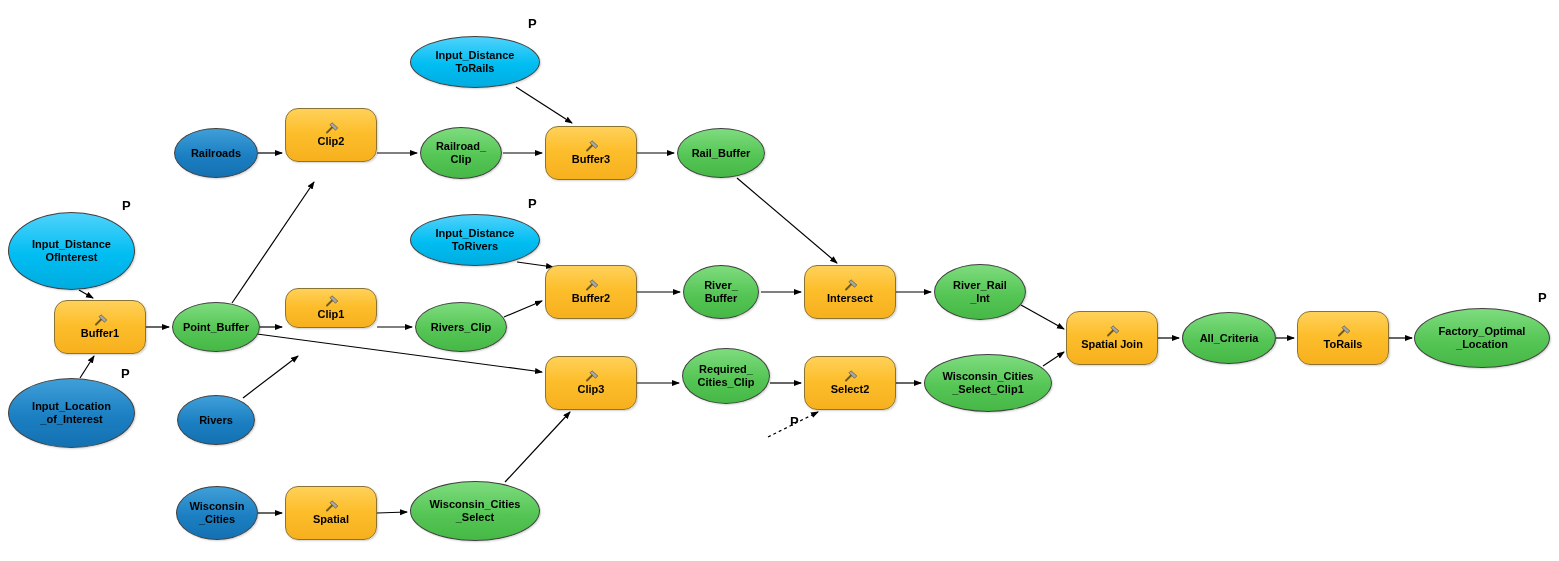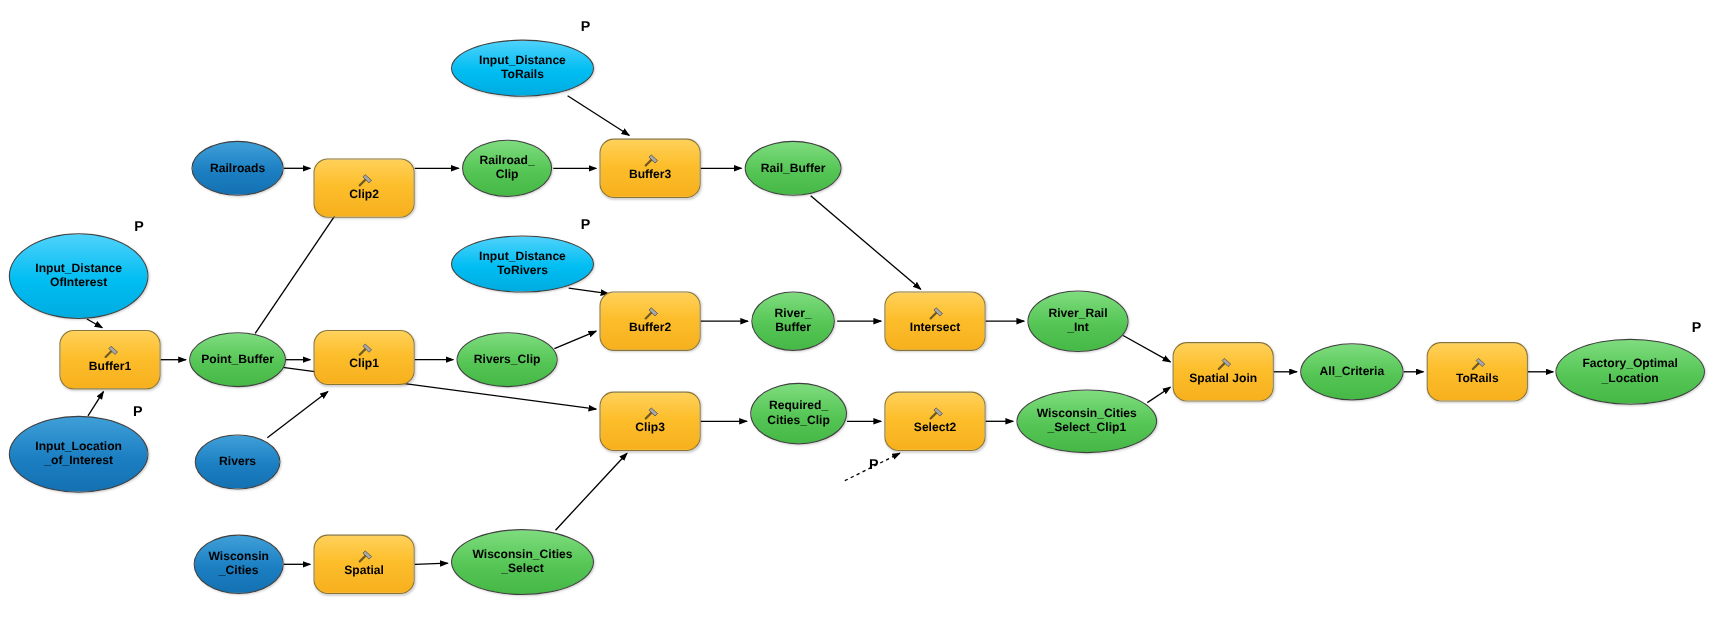--- a/index.html
+++ b/index.html
@@ -117,21 +117,21 @@
       <line x1="1389" y1="338" x2="1412" y2="338" stroke="#000000" stroke-width="1.2" marker-end="url(#arrow)"></line>
     </svg>
 <div class="node paramdata" style="left: 410px; top: 36px; width: 130px; height: 52px;">
       <span class="lbl">Input_Distance
 ToRails</span>
     </div>
     <span class="param" style="left: 528px; top: 16px;">P</span>
     <div class="node input" style="left: 174px; top: 128px; width: 84px; height: 50px;">
       <span class="lbl">Railroads</span>
     </div>
-    <div class="node tool" style="left: 285px; top: 144px; width: 92px; height: 54px;">
+    <div class="node tool" style="left: 285px; top: 108px; width: 92px; height: 54px;">
       <svg class="hammer" width="15" height="12" viewBox="0 0 15 12">
         <line x1="3" y1="10.5" x2="9.5" y2="4" stroke="#6e5a1e" stroke-width="2" stroke-linecap="round"></line>
         <path d="M8 0.8 L13.8 6 L11.4 8.2 L6 2.8 Z" fill="#a8a8a8" stroke="#4f4f4f" stroke-width="0.7"></path>
       </svg>
       <span class="lbl">Clip2</span>
     </div>
     <div class="node derived" style="left: 420px; top: 127px; width: 82px; height: 52px;">
       <span class="lbl">Railroad_
 Clip</span>
     </div>
@@ -158,21 +158,21 @@
     <div class="node tool" style="left: 54px; top: 300px; width: 92px; height: 54px;">
       <svg class="hammer" width="15" height="12" viewBox="0 0 15 12">
         <line x1="3" y1="10.5" x2="9.5" y2="4" stroke="#6e5a1e" stroke-width="2" stroke-linecap="round"></line>
         <path d="M8 0.8 L13.8 6 L11.4 8.2 L6 2.8 Z" fill="#a8a8a8" stroke="#4f4f4f" stroke-width="0.7"></path>
       </svg>
       <span class="lbl">Buffer1</span>
     </div>
     <div class="node derived" style="left: 172px; top: 302px; width: 88px; height: 50px;">
       <span class="lbl">Point_Buffer</span>
     </div>
-    <div class="node tool" style="left: 285px; top: 300px; width: 92px; height: 50px;">
+    <div class="node tool" style="left: 285px; top: 288px; width: 92px; height: 40px;">
       <svg class="hammer" width="15" height="12" viewBox="0 0 15 12">
         <line x1="3" y1="10.5" x2="9.5" y2="4" stroke="#6e5a1e" stroke-width="2" stroke-linecap="round"></line>
         <path d="M8 0.8 L13.8 6 L11.4 8.2 L6 2.8 Z" fill="#a8a8a8" stroke="#4f4f4f" stroke-width="0.7"></path>
       </svg>
       <span class="lbl">Clip1</span>
     </div>
     <div class="node derived" style="left: 415px; top: 302px; width: 92px; height: 50px; text-align: right;">
       <span class="lbl">Rivers_Clip</span>
     </div>
     <div class="node tool" style="left: 545px; top: 265px; width: 92px; height: 54px;">

